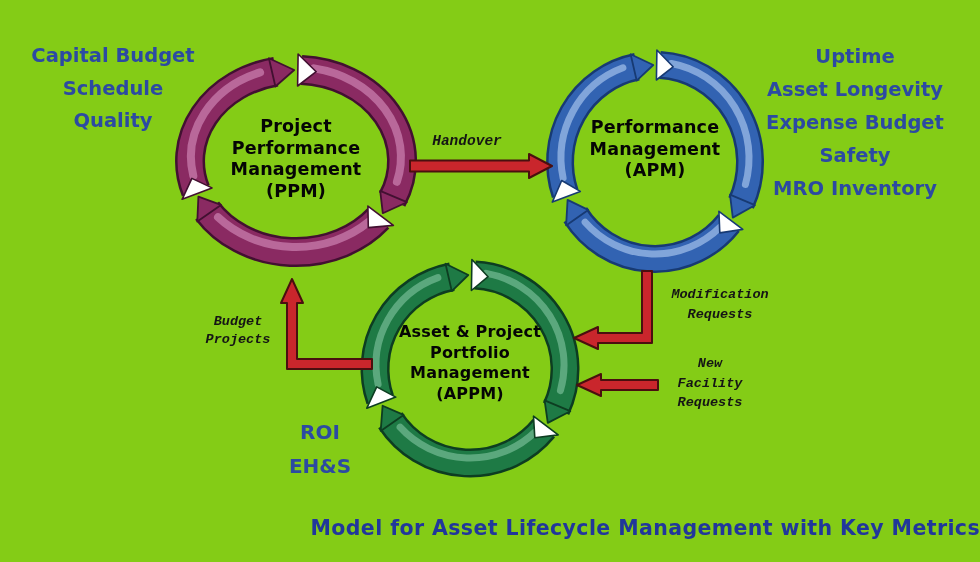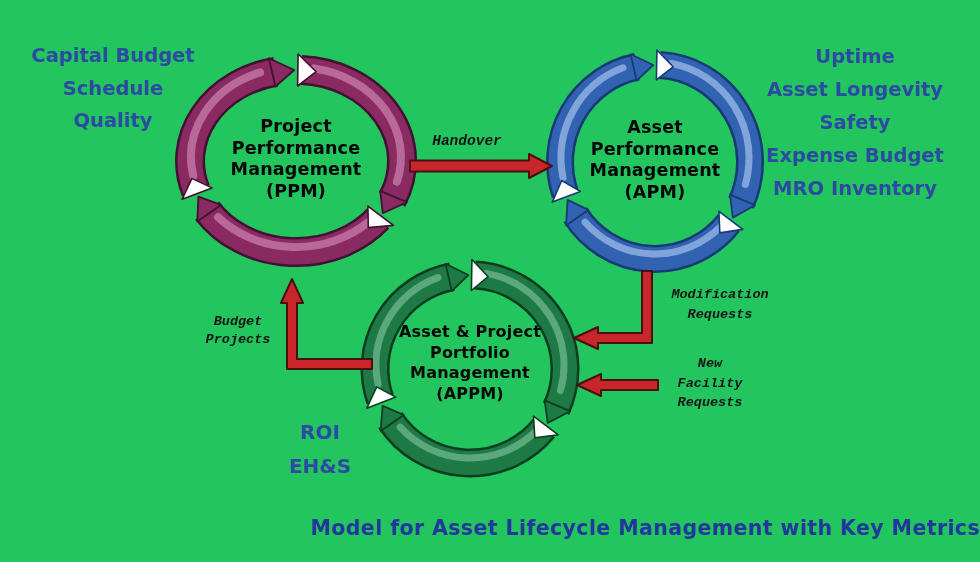--- a/index.html
+++ b/index.html
@@ -1,17 +1,17 @@
 <!DOCTYPE html>
 <html style="--c-label_blue: #2c4aa2; --c-title_blue: #21379b; --c-arrow_red: #c9262c; --c-arrow_dark: #4a0f0f; --c-ppm_main: #8a2a62; --c-ppm_dark: #421031; --c-ppm_light: #c173a4; --c-apm_main: #3263b2; --c-apm_dark: #173a73; --c-apm_light: #8fb0e0; --c-appm_main: #1e7a45; --c-appm_dark: #0d3d21; --c-appm_light: #66b087;"><head>
 <meta charset="utf-8">
 <style>
   html,body{margin:0;padding:0;background:#ffffff;}
   .stage{
-    position:relative;width:980px;height:562px;background:#22c55e;overflow:hidden;
+    position:relative;width:980px;height:562px;background:#84cc16;overflow:hidden;
     font-family:"DejaVu Sans","Liberation Sans",sans-serif;
   }
   .stage svg{position:absolute;left:0;top:0;}
   .txt{position:absolute;box-sizing:border-box;}
   .metric{
     color:var(--c-label_blue,#2c4aa2);font-weight:bold;text-align:center;
     font-size:19.5px;
   }
   .metric-ppm{left:13px;top:40px;width:200px;line-height:32.7px;}
   .metric-apm{left:755px;top:40px;width:200px;line-height:33px;}
@@ -102,38 +102,37 @@
 
   <div class="txt metric metric-ppm">
     <div>Capital Budget</div>
     <div>Schedule</div>
     <div>Quality</div>
   </div>
 
   <div class="txt metric metric-apm">
     <div>Uptime</div>
     <div>Asset Longevity</div>
+    <div>Expense Budget</div>
     <div>Safety</div>
-    <div>Expense Budget</div>
     <div>MRO Inventory</div>
   </div>
 
   <div class="txt metric metric-appm">
     <div>ROI</div>
     <div>EH&amp;S</div>
   </div>
 
   <div class="txt node node-ppm">
     <div>Project</div>
     <div>Performance</div>
     <div>Management</div>
     <div>(PPM)</div>
   </div>
   <div class="txt node node-apm">
-    <div>Asset</div>
     <div>Performance</div>
     <div>Management</div>
     <div>(APM)</div>
   </div>
   <div class="txt node node-appm">
     <div>Asset &amp; Project</div>
     <div>Portfolio</div>
     <div>Management</div>
     <div>(APPM)</div>
   </div>

